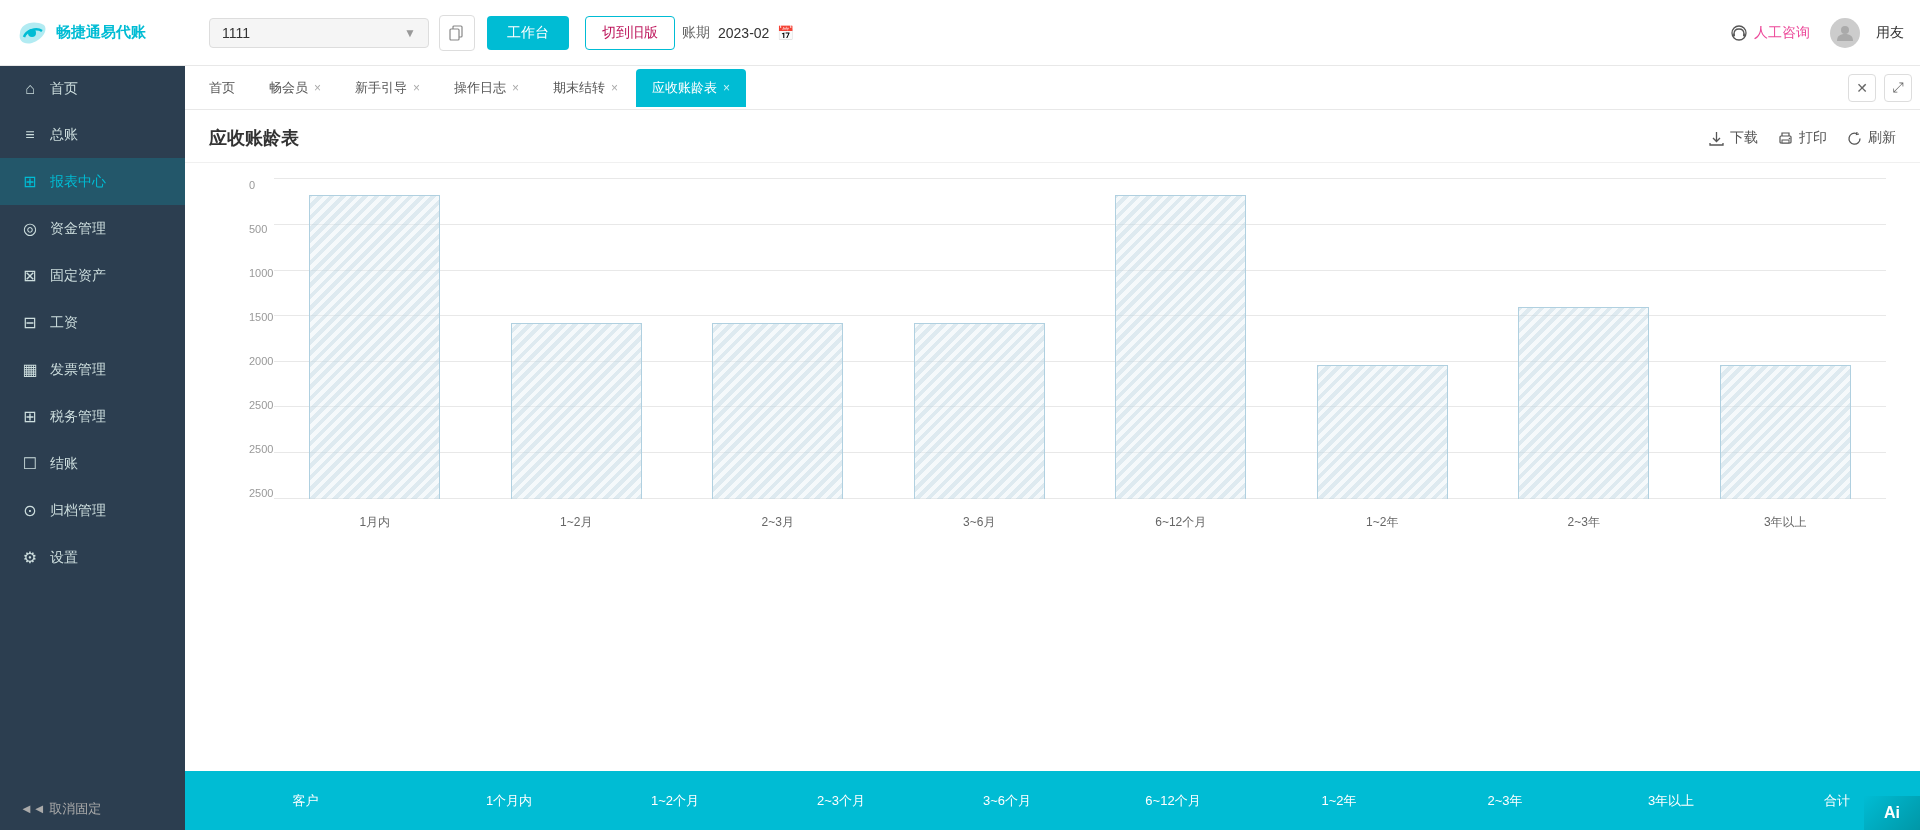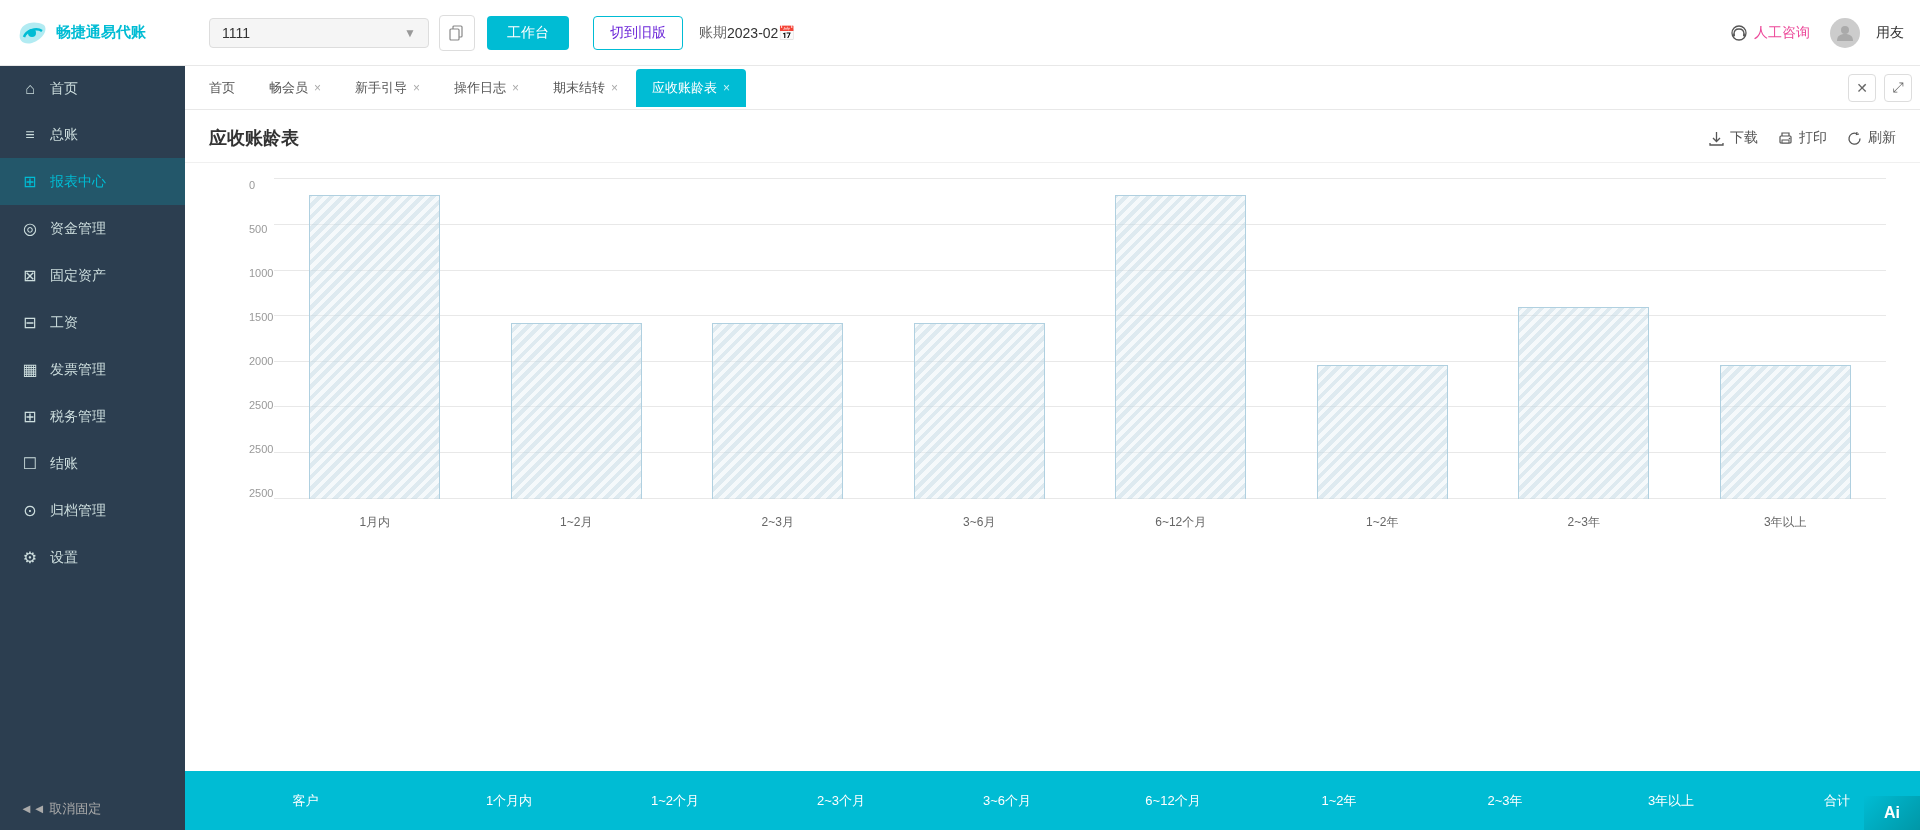--- a/index.html
+++ b/index.html
@@ -63,33 +63,33 @@
       color: #fff;
       border: none;
       border-radius: 4px;
       padding: 8px 20px;
       font-size: 14px;
       cursor: pointer;
       margin-left: 12px;
     }
     .switch-old-btn {
       border: 1px solid #00bcd4;
-      color: #6d28d9;
+      color: #be185d;
       background: #fff;
       border-radius: 4px;
       padding: 7px 16px;
       font-size: 14px;
       cursor: pointer;
-      margin-left: 24px;
+      margin-left: 16px;
     }
     .period-area {
       display: flex;
       align-items: center;
-      gap: 0;
-      margin-left: 16px;
+      gap: 8px;
+      margin-left: 7px;
       font-size: 14px;
       color: #333;
     }
     .period-label { color: #666; }
     .period-value { color: #333; font-weight: 500; }
     .calendar-icon { color: #00bcd4; cursor: pointer; }
     .header-right {
       margin-left: auto;
       display: flex;
       align-items: center;

